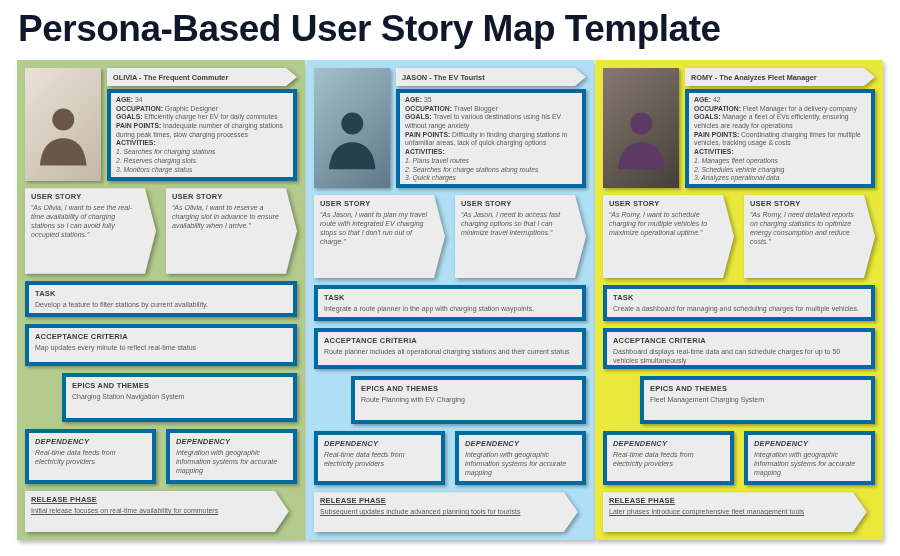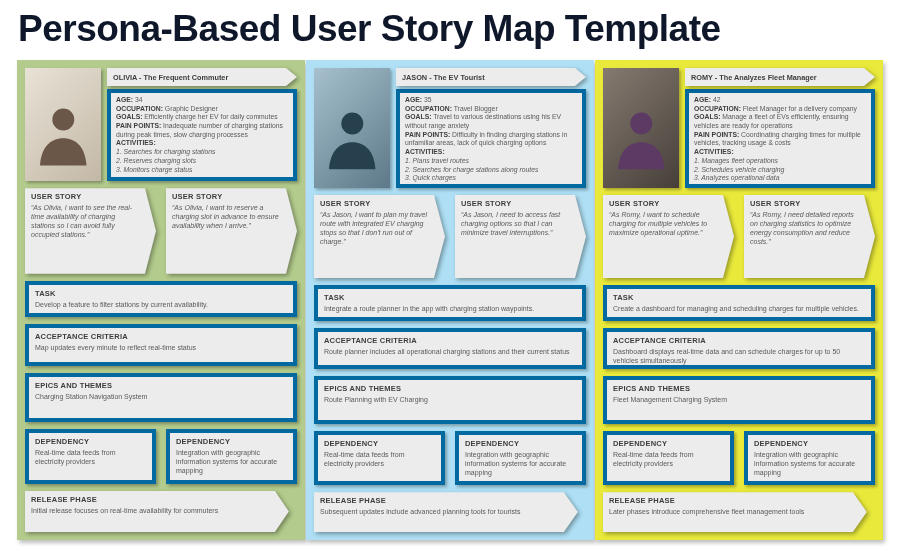--- a/index.html
+++ b/index.html
@@ -79,26 +79,26 @@
   .banner {
     font-size: 7.3px; font-weight: bold; color: #3d3d3d;
     display: flex; align-items: center;
     white-space: nowrap;
   }
   .details { flex: 1; padding: 3px 5px; }
   .details p { font-size: 6.8px; line-height: 1.28; }
   
   .story-row { display: flex; gap: 10px; height: 100px; }
   .story-row .wrap { flex: 1 1 0; }
-  .dep-row { display: flex; gap: 10px; height: 64px; }
+  .dep-row { display: flex; gap: 10px; height: 64px; font-style: italic; }
   .dep-row .card { flex: 1 1 0; }
   .sec-task { height: 40px; }
   .sec-acc  { height: 46px; }
-  .sec-epic { height: 55px; }
-  .release-wrap { height: 48px; width: 97%; }
+  .sec-epic { height: 55px; margin-left: 37px; }
+  .release-wrap { height: 48px; width: 97%; text-decoration: underline; }
   .release { clip-path: polygon(0 0, calc(100% - 14px) 0, 100% 50%, calc(100% - 14px) 100%, 0 100%); padding-right: 20px; }
 </style>
 </head>
 <body>
 
 <h1 class="page-title" style="color: #0f172a;">Persona-Based User Story Map Template</h1>
 
 <div class="board">
 
   <section class="column" style="background-color: rgb(179, 203, 140);">

